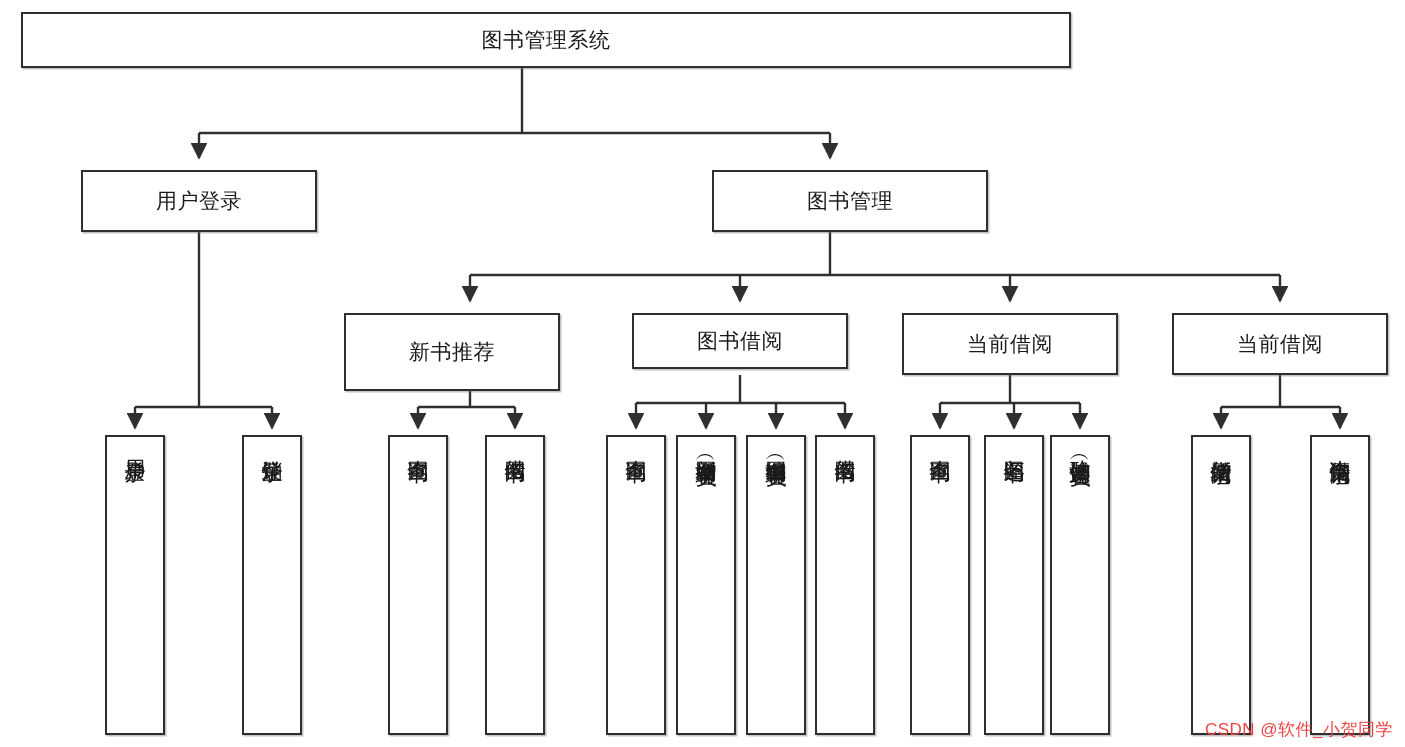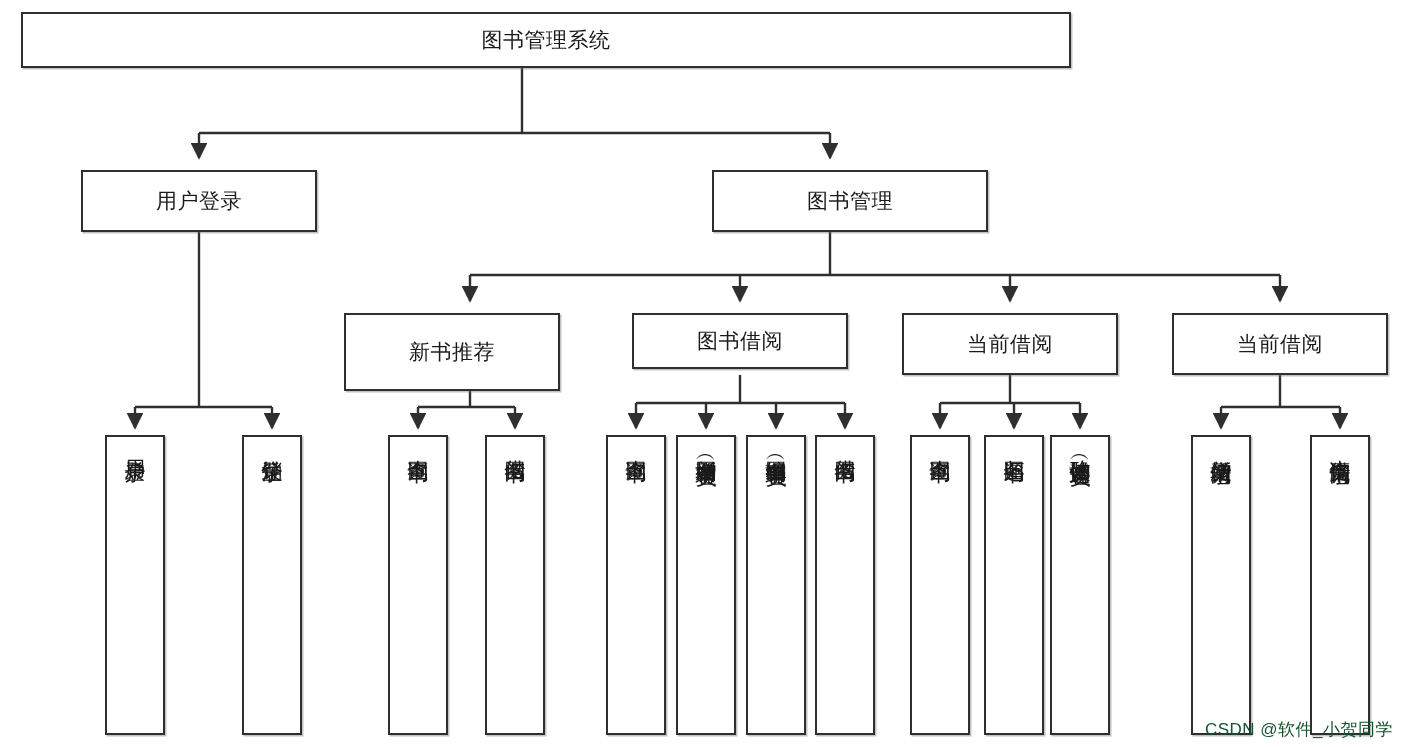--- a/index.html
+++ b/index.html
@@ -61,21 +61,21 @@
     max-height: 288px;
   }
   .node.vert.tall span {
     max-height: 292px;
   }
   .watermark {
     position: absolute;
     right: 12px;
     bottom: 6px;
     font-size: 17px;
-    color: #14532d;
+    color: #ef4444;
     white-space: nowrap;
     letter-spacing: 0.5px;
   }
 </style>
 </head>
 <body>
 
 <div id="canvas">
 
   <svg class="wires" viewBox="0 0 1405 747" xmlns="http://www.w3.org/2000/svg">

